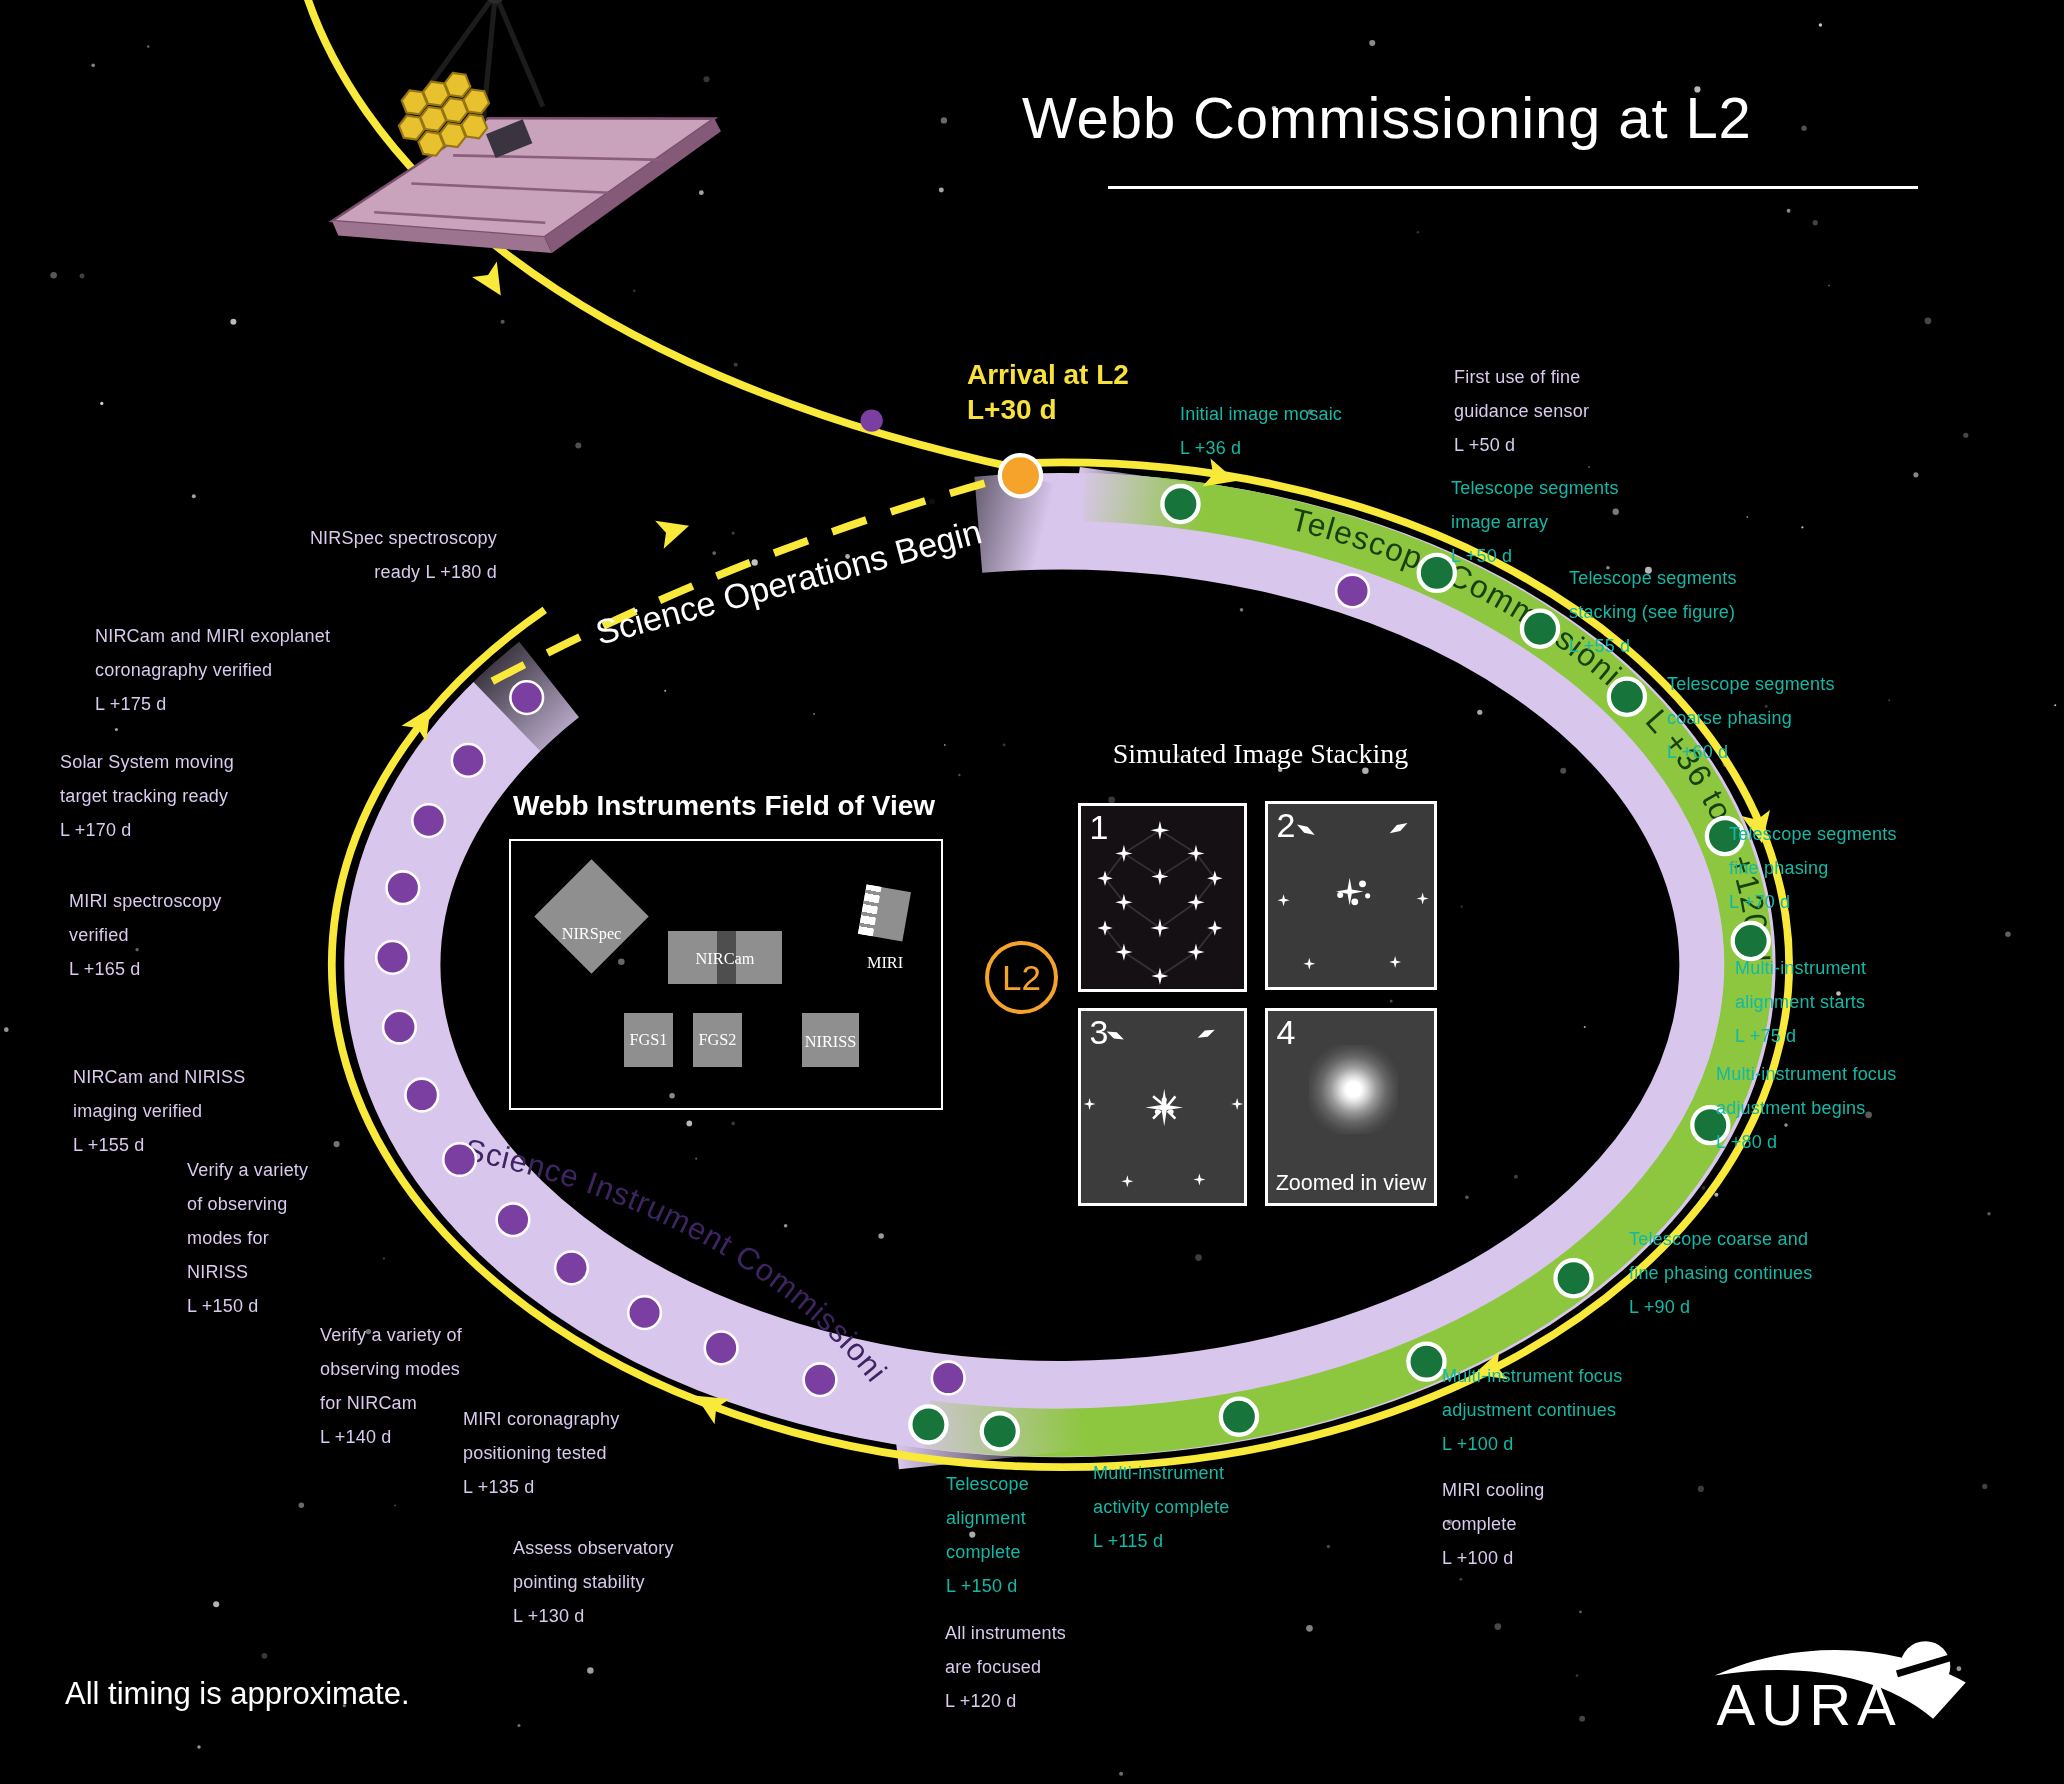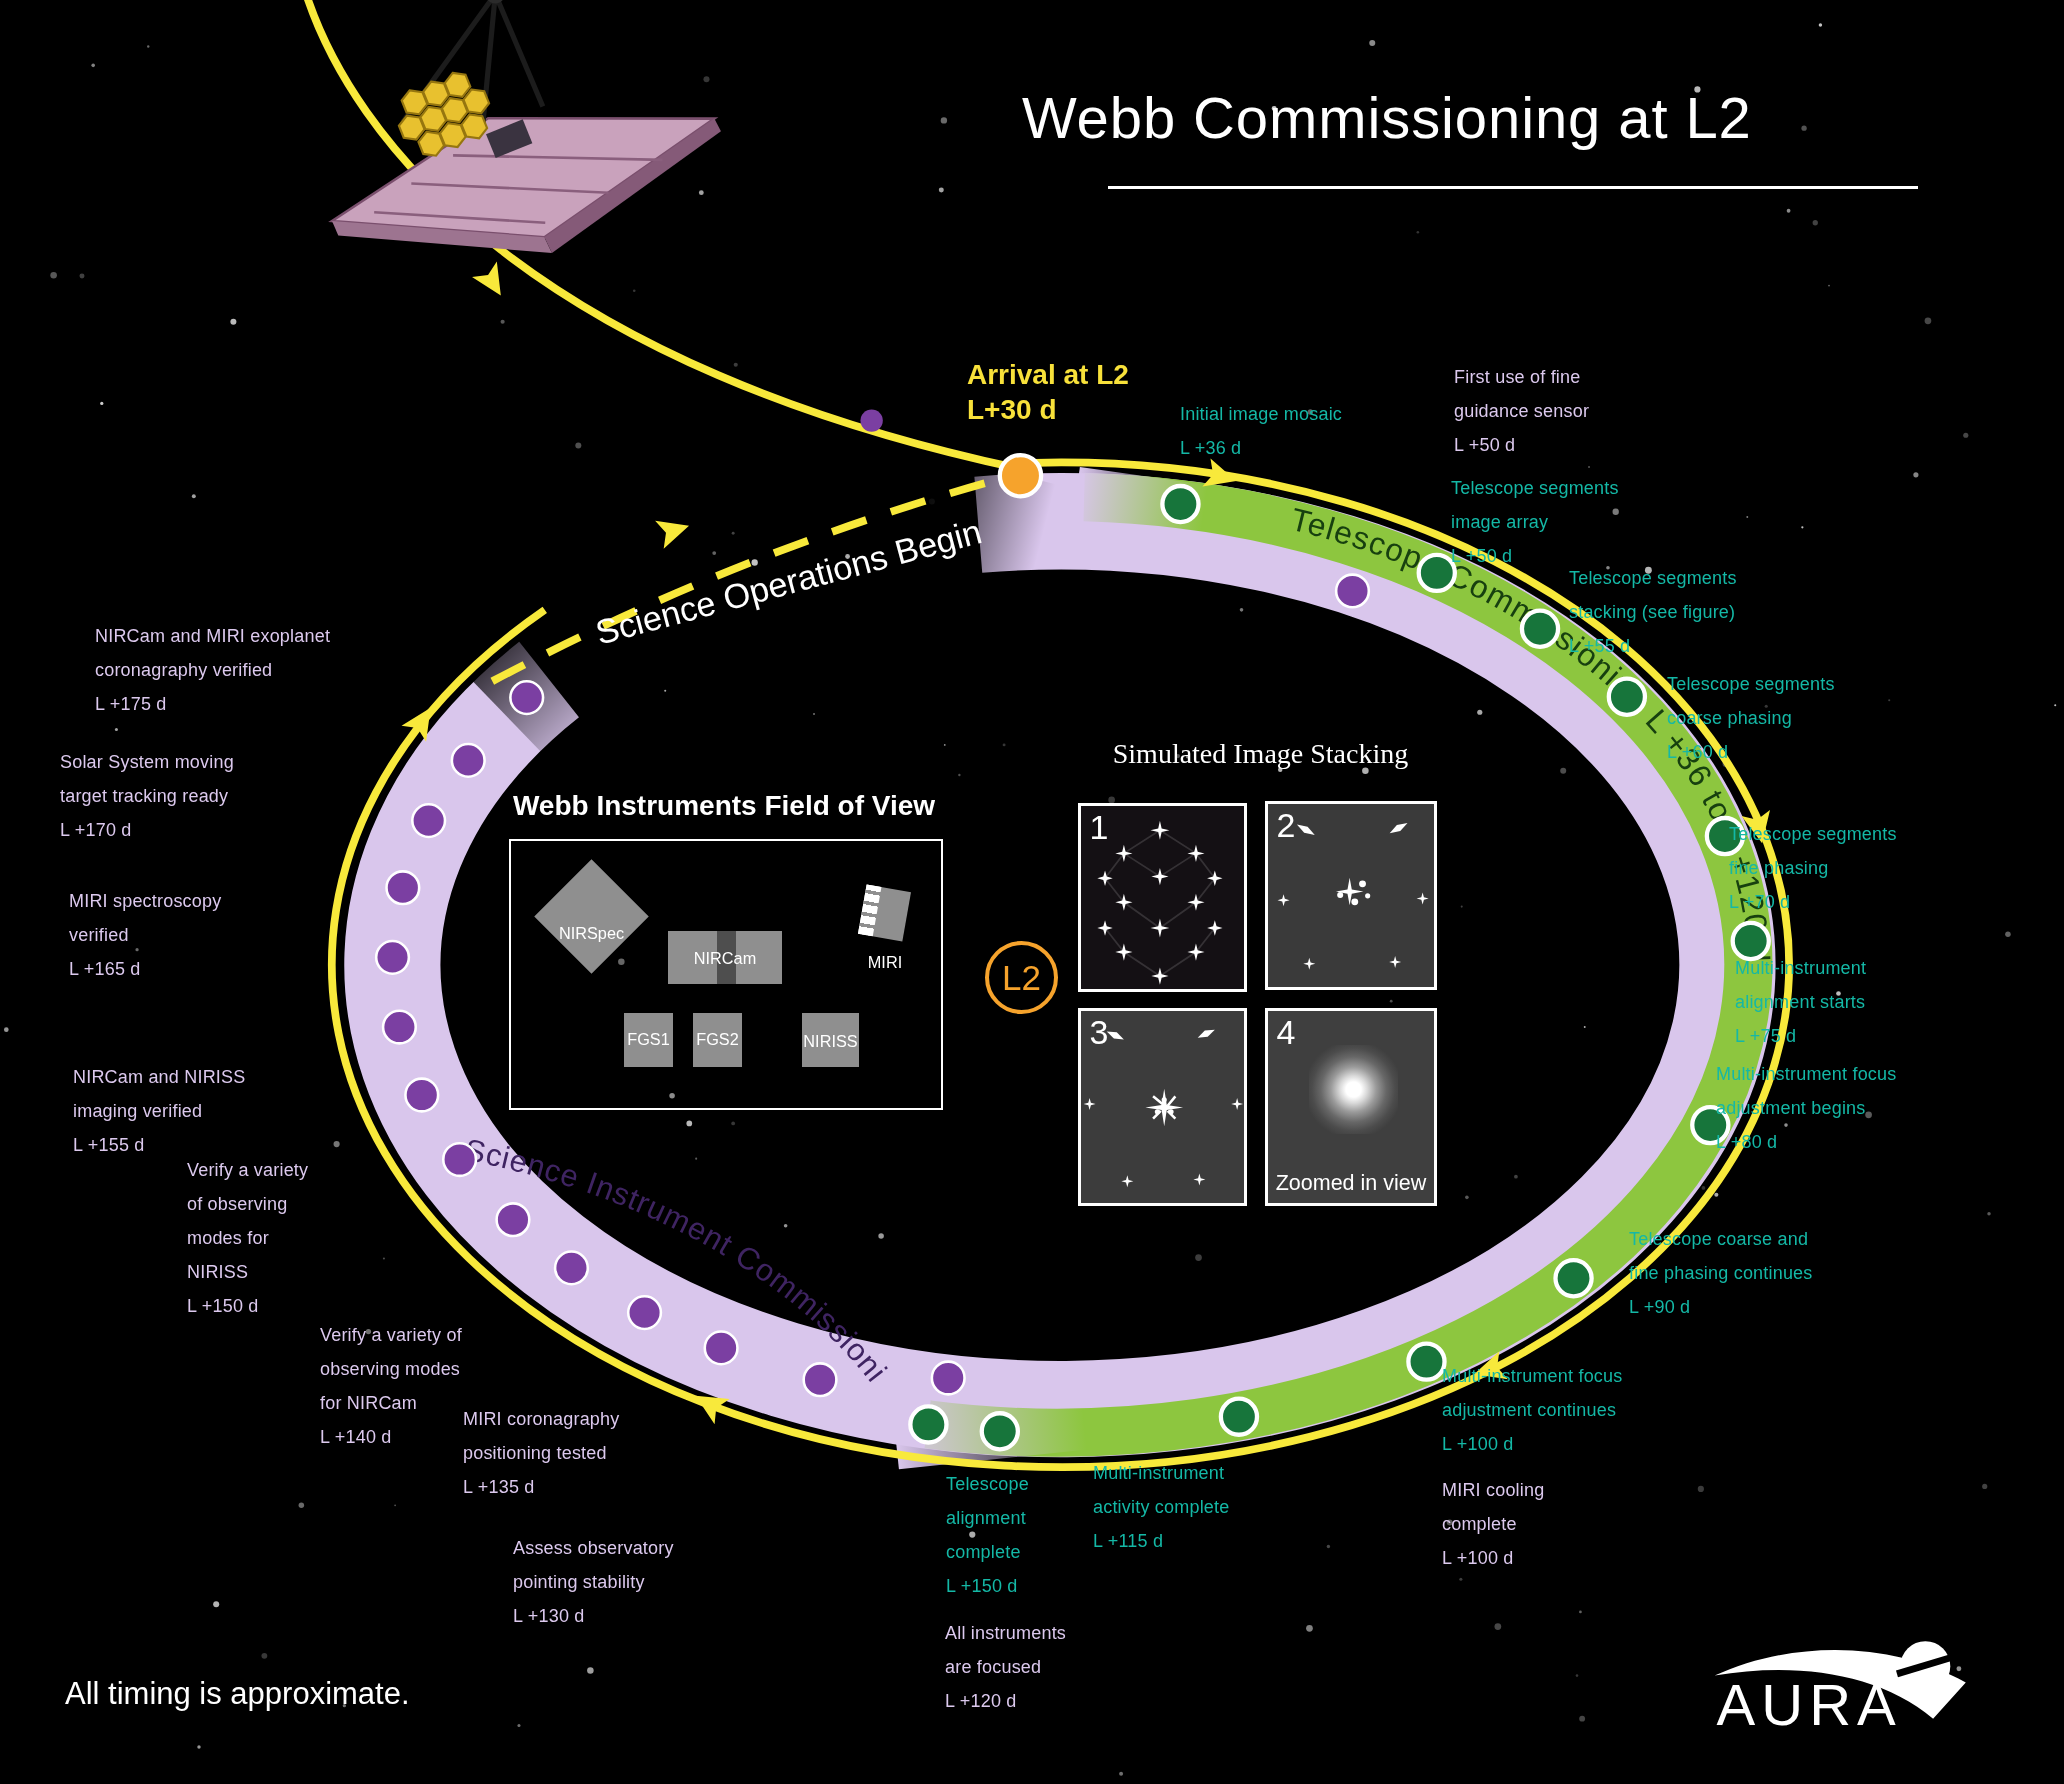--- a/index.html
+++ b/index.html
@@ -12,21 +12,21 @@
   .ms.r{text-align:right;}
   #page-title{position:absolute;left:1011px;top:84px;color:#fff;font-size:58px;letter-spacing:0.9px;margin-left:11px;}
   #title-rule{position:absolute;left:1108px;top:186px;width:810px;height:2.6px;background:#fff;}
   #arrival{position:absolute;left:967px;top:357px;color:#f8e13a;font-size:28px;line-height:35px;
            font-weight:bold;white-space:pre-line;}
   #footnote{position:absolute;left:65px;top:1676px;color:#fff;font-size:31px;}
   
   #fov-title{position:absolute;left:509px;top:790px;width:430px;text-align:center;color:#fff;font-size:28px;font-weight:bold;}
   #fov-box{position:absolute;left:509px;top:839px;width:430px;height:267px;border:2.6px solid #fff;}
   .inst{position:absolute;background:#8f8f8f;}
-  .inst-label{position:absolute;color:#fff;font-size:16.3px;text-align:center;}
+  .inst-label{position:absolute;color:#fff;font-size:16.3px;text-align:center;font-family:Liberation Serif, serif;}
   #nirspec{left:40px;top:35px;width:81px;height:81px;transform:rotate(45deg);}
   #nircam{left:157px;top:90px;width:114px;height:53px;}
   #nircam-strip{position:absolute;left:206px;top:90px;width:19px;height:53px;background:#4e4e4e;}
   #miri{left:351px;top:47px;width:45px;height:50px;transform:rotate(10deg);
         background:linear-gradient(90deg,#fff 0 30%,#8f8f8f 30%);}
   #miri-stripes{position:absolute;left:351px;top:47px;width:14.6px;height:50px;transform:rotate(10deg);
         transform-origin:22.4px 25px;
         background:repeating-linear-gradient(0deg,#fff 0 7.7px,#8f8f8f 7.7px 11.2px);}
   #fgs1{left:113px;top:172px;width:49px;height:54px;}
   #fgs2{left:182px;top:172px;width:49px;height:54px;}
@@ -363,20 +363,22 @@
 L +155 d</div>
 <div class="ms l" style="left:69px;top:884px">MIRI spectroscopy
 verified
 L +165 d</div>
 <div class="ms l" style="left:60px;top:745px">Solar System moving
 target tracking ready
 L +170 d</div>
 <div class="ms l" style="left:95px;top:619px">NIRCam and MIRI exoplanet
 coronagraphy verified
 L +175 d</div>
+<div class="ms l r" style="right:1568px;top:521px">NIRSpec spectroscopy
+ready L +180 d</div>
 
 <div id="fov-title">Webb Instruments Field of View</div>
 <div id="fov-box">
   <div class="inst" id="nirspec"></div>
   <div class="inst-label" style="left:40px;top:83px;width:81px">NIRSpec</div>
   <div class="inst" id="nircam"></div>
   <div id="nircam-strip"></div>
   <div class="inst-label" style="left:157px;top:108px;width:114px">NIRCam</div>
   <div class="inst" id="miri"></div>
   <div id="miri-stripes"></div>

